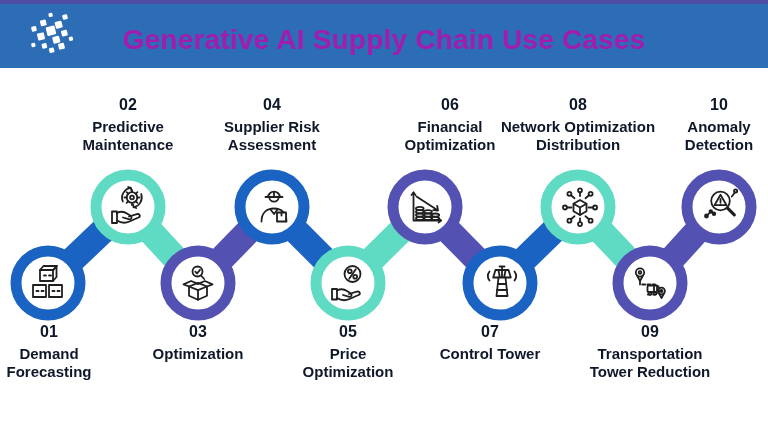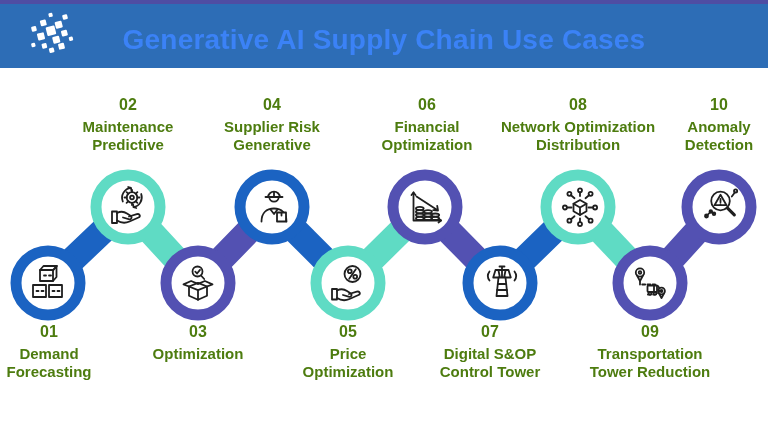--- a/index.html
+++ b/index.html
@@ -15,29 +15,29 @@
   .banner{
     position:absolute;left:0;top:4px;width:768px;height:64px;
     background:#2d6db6;
   }
   .logo{
     position:absolute;left:22px;top:6px;width:62px;height:54px;
   }
   .title{
     position:absolute;left:0;top:4px;width:768px;height:72px;
     display:flex;align-items:center;justify-content:center;
-    color:#3b82f6;font-size:28px;font-weight:bold;letter-spacing:.2px;
+    color:#a21caf;font-size:28px;font-weight:bold;letter-spacing:.2px;
     margin:0;
   }
   .chain-svg{
     position:absolute;left:0;top:0;width:768px;height:442px;
   }
   .lbl{
     position:absolute;width:190px;transform:translateX(-50%);
-    text-align:center;color:#4d7c0f;font-weight:bold;
+    text-align:center;color:#0f172a;font-weight:bold;
   }
   .lbl .num{font-size:16px;margin-bottom:4px;}
   .lbl .ln{font-size:15px;line-height:17.5px;}
   .lbl-top{top:96px;}
   .lbl-bottom{top:323px;}
 </style>
 </head>
 <body>
 
 <div class="top-strip"></div>
@@ -222,45 +222,44 @@
   </g>
 </svg>
 
 <div class="lbl lbl-bottom" style="left:49px">
   <div class="num">01</div>
   <div class="ln">Demand</div>
   <div class="ln">Forecasting</div>
 </div>
 <div class="lbl lbl-top" style="left:128px">
   <div class="num">02</div>
+  <div class="ln">Predictive</div>
   <div class="ln">Maintenance</div>
-  <div class="ln">Predictive</div>
 </div>
 <div class="lbl lbl-bottom" style="left:198px">
   <div class="num">03</div>
   <div class="ln">Optimization</div>
 </div>
 <div class="lbl lbl-top" style="left:272px">
   <div class="num">04</div>
   <div class="ln">Supplier Risk</div>
-  <div class="ln">Generative</div>
+  <div class="ln">Assessment</div>
 </div>
 <div class="lbl lbl-bottom" style="left:348px">
   <div class="num">05</div>
   <div class="ln">Price</div>
   <div class="ln">Optimization</div>
 </div>
-<div class="lbl lbl-top" style="left:427px">
+<div class="lbl lbl-top" style="left:450px">
   <div class="num">06</div>
   <div class="ln">Financial</div>
   <div class="ln">Optimization</div>
 </div>
 <div class="lbl lbl-bottom" style="left:490px">
   <div class="num">07</div>
-  <div class="ln">Digital S&amp;OP</div>
   <div class="ln">Control Tower</div>
 </div>
 <div class="lbl lbl-top" style="left:578px">
   <div class="num">08</div>
   <div class="ln">Network Optimization</div>
   <div class="ln">Distribution</div>
 </div>
 <div class="lbl lbl-bottom" style="left:650px">
   <div class="num">09</div>
   <div class="ln">Transportation</div>

